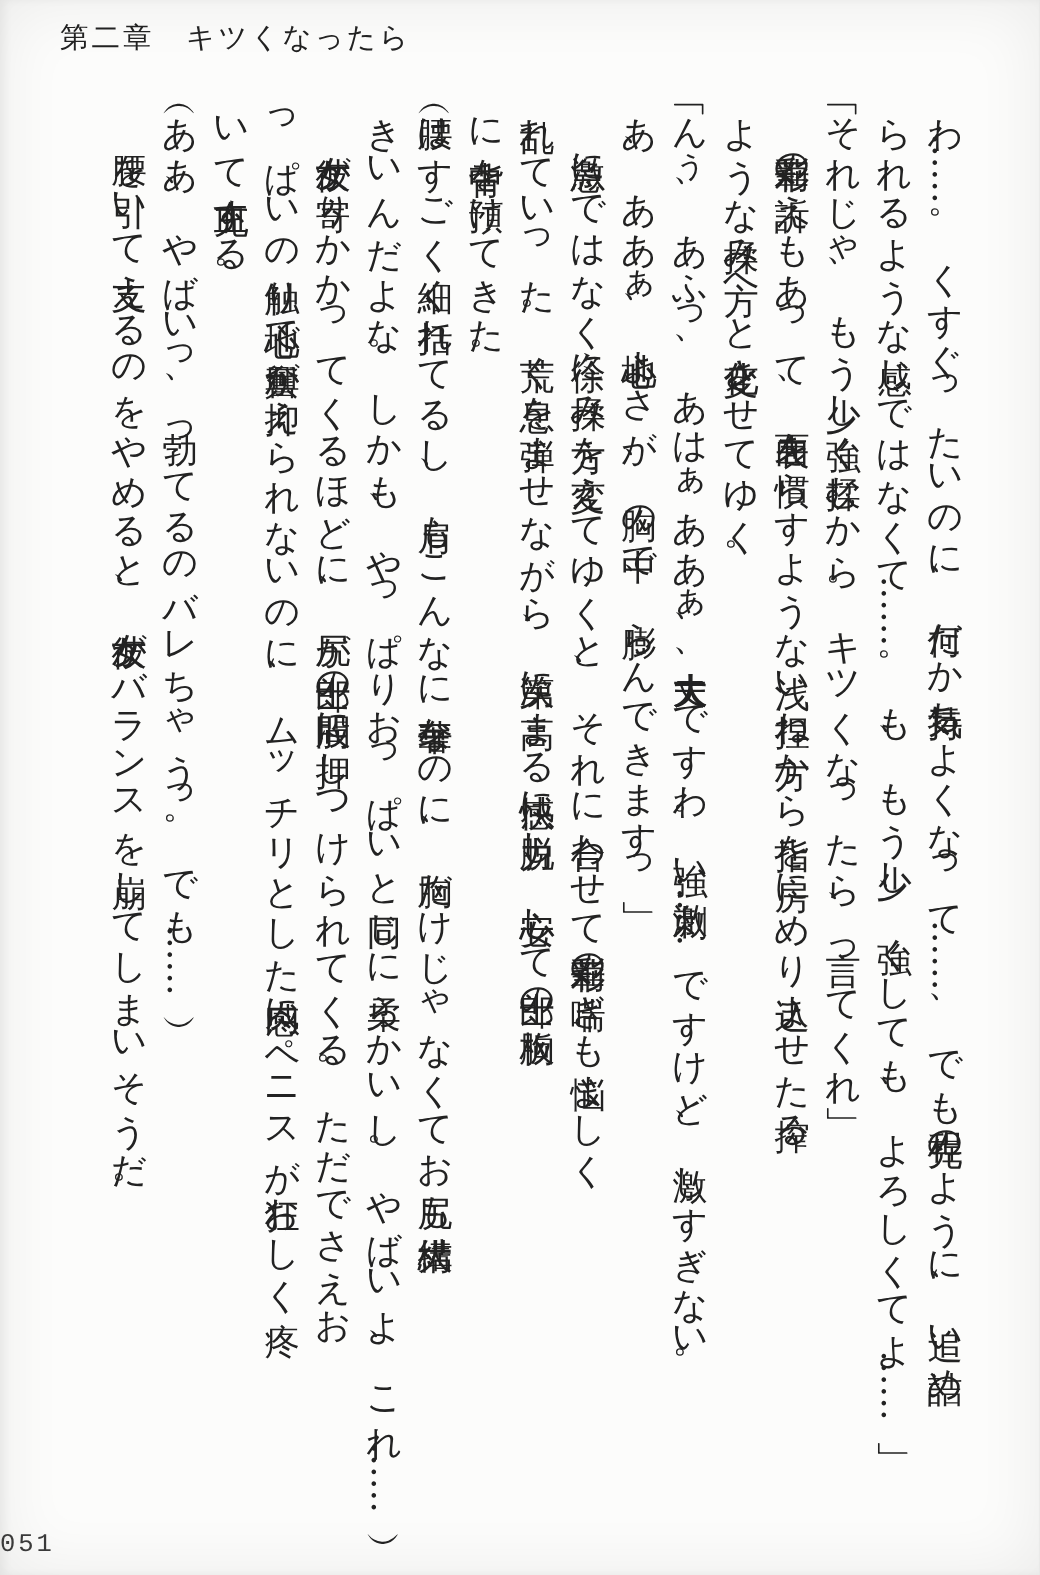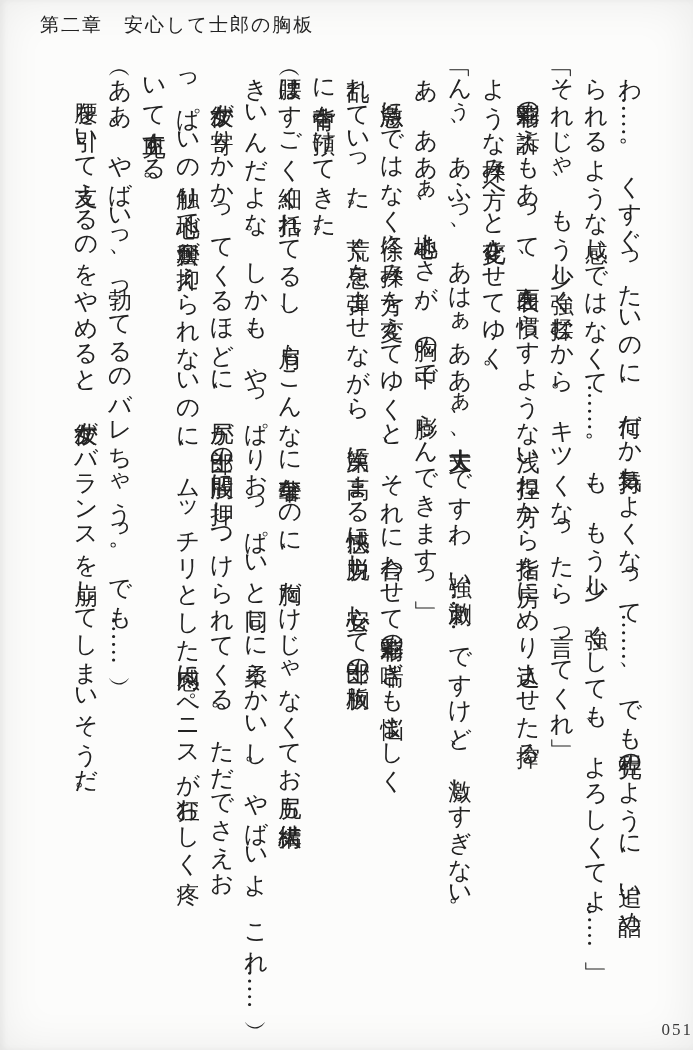--- a/index.html
+++ b/index.html
@@ -40,32 +40,32 @@
     overflow: visible;
   }
   .tline.indent {
     text-indent: 1em;
   }
   .page-number {
     position: absolute;
     bottom: 10px;
     left: 0;
     width: 100%;
-    text-align: right;
-    font-family: Liberation Serif, serif;
+    text-align: left;
+    font-family: Liberation Mono, monospace;
     font-size: 17px;
     color: #3a3a3a;
     letter-spacing: 2px;
   }
 </style>
 </head>
 <body>
 
 <div class="page" style="background: rgb(252, 252, 251); color: rgb(34, 34, 34);">
-  <div class="running-head">第二章　安心して士郎の胸板</div>
+  <div class="running-head">第二章　キツくなったら</div>
 
   <div class="text-block">
       <div class="tline">わ……。くすぐったいのに、何だか気持ちよくなって……、でも先程のように、追い詰め</div>
       <div class="tline">られるような感じではなくて……。も、もう少し、強くしても、よろしくてよ……」</div>
       <div class="tline">「それじゃ、もう少し強く揉むから。キツくなったら、言ってくれ」</div>
       <div class="tline indent">彩莉華の訴えもあって、表面を慣らすような浅い捏ね方から指を房にめり込ませた搾る</div>
       <div class="tline">ような揉み方へと変化させてゆく。</div>
       <div class="tline">「んぅ、あふっ、あはぁああぁ、大丈夫、ですわ。強い刺激……ですけど、激しすぎない。</div>
       <div class="tline">あ、ああぁ、心地よさが、胸の中で、膨らんできますっ」</div>
       <div class="tline indent">急激にではなく徐々に揉み方を変えてゆくと、それに合わせて彩莉華の喘ぎも悩ましく</div>

